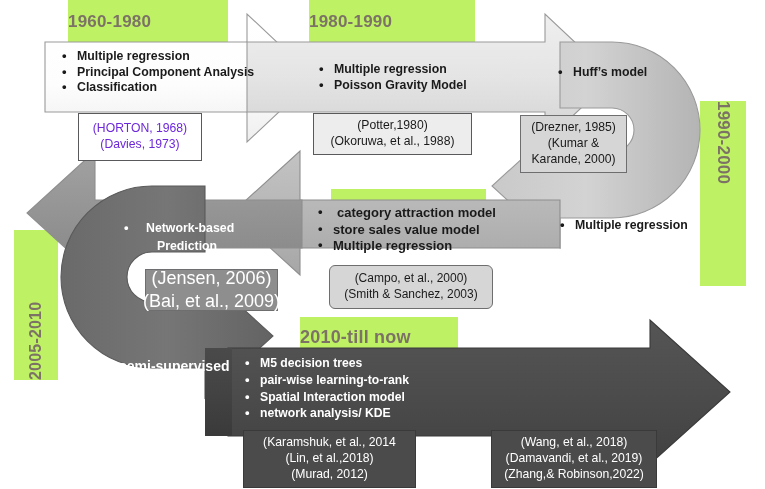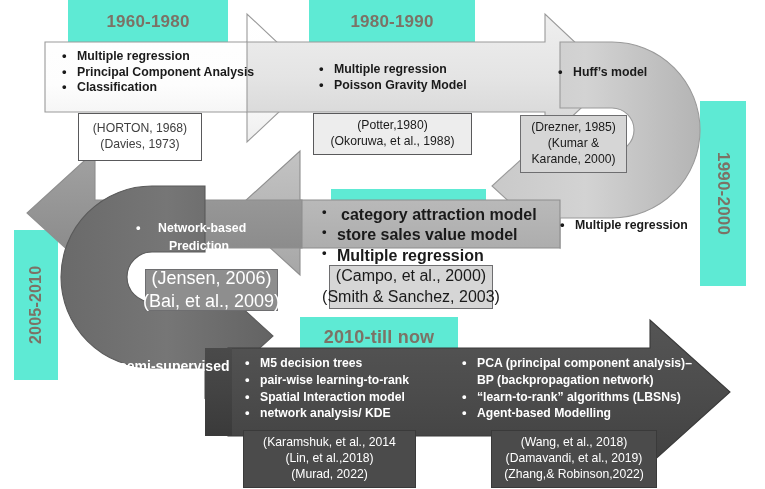--- a/index.html
+++ b/index.html
@@ -19,26 +19,25 @@
   }
   svg.layer {
     position: absolute;
     left: 0;
     top: 0;
     width: 765px;
     height: 489px;
   }
   .yearbox {
     position: absolute;
-    background: #5eead4;
+    background: #bef264;
     color: #7C7266;
     font-weight: bold;
     display: flex;
     align-items: center;
-    justify-content: center;
     letter-spacing: 0.2px;
   }
   .yearbox.vert-right {
     writing-mode: vertical-rl;
     text-orientation: mixed;
   }
   .yearbox.vert-left {
     writing-mode: vertical-rl;
     transform: rotate(180deg);
   }
@@ -74,21 +73,21 @@
     line-height: 1.3;
     box-sizing: border-box;
     display: flex;
     flex-direction: column;
     justify-content: center;
     align-items: center;
   }
   .cit-white {
     background: #ffffff;
     border: 1px solid #59595B;
-    color: #404040;
+    color: #6d28d9;
   }
   .cit-lgray {
     background: #EDEDED;
     border: 1px solid #59595B;
     color: #1a1a1a;
   }
   .cit-mgray {
     background: #D6D6D6;
     border: 1px solid #6E6E70;
     color: #1a1a1a;
@@ -230,31 +229,31 @@
       <li><span>Huff’s model</span></li>
     </ul>
   </div>
 
   <div class="bullets dark-txt" style="left:558px; top:218px; font-size:12.3px;">
     <ul>
       <li><span>Multiple regression</span></li>
     </ul>
   </div>
 
-  <div class="bullets dark-txt" style="left:320px; top:205px; font-size:16px;">
+  <div class="bullets dark-txt" style="left:304px; top:205px; font-size:13px;padding-left:12px;">
     <ul>
       <li><span style="padding-left:4px;">category attraction model</span></li>
       <li><span>store sales value model</span></li>
       <li><span>Multiple regression</span></li>
     </ul>
   </div>
 
   <div class="bullets light-txt" style="left:122px; top:220px; font-size:12.3px; line-height:1.45;">
     <ul>
-      <li style="padding-left:24px;margin-left:12px;">
+      <li style="padding-left:24px;">
         <span class="nb">Network-based</span>
         <span class="nb" style="margin-left:-24px;padding-left:35px;">Prediction</span>
       </li>
     </ul>
   </div>
 
   <div class="bullets light-txt" style="left:95px; top:356px; font-size:14px; line-height:1.45;">
     <ul>
       <li style="padding-left:24px;">
         <span class="nb">semi-supervised</span>
@@ -265,61 +264,51 @@
 
   <div class="bullets light-txt" style="left:243px; top:355px; font-size:12.2px; line-height:1.38;">
     <ul>
       <li><span>M5 decision trees</span></li>
       <li><span>pair-wise learning-to-rank</span></li>
       <li><span>Spatial Interaction model</span></li>
       <li><span>network analysis/ KDE</span></li>
     </ul>
   </div>
 
-  <div class="bullets light-txt" style="left:460px; top:355px; font-size:12.2px; line-height:1.38;">
-    <ul>
-      <li>
-        <span class="nb">PCA (principal component analysis)–</span>
-        <span class="nb">BP (backpropagation network)</span>
-      </li>
-      <li><span>“learn-to-rank” algorithms (LBSNs)</span></li>
-      <li><span>Agent-based Modelling</span></li>
-    </ul>
-  </div>
 
   <div class="citbox cit-white" style="left:78px; top:113px; width:124px; height:48px; font-size:12.2px;">
     <span class="citline">(HORTON, 1968)</span>
     <span class="citline">(Davies, 1973)</span>
   </div>
 
   <div class="citbox cit-lgray" style="left:313px; top:113px; width:159px; height:42px; font-size:12.2px;">
     <span class="citline">(Potter,1980)</span>
     <span class="citline">(Okoruwa, et al., 1988)</span>
   </div>
 
   <div class="citbox cit-mgray" style="left:520px; top:115px; width:107px; height:58px; font-size:12.2px;">
     <span class="citline">(Drezner, 1985)</span>
     <span class="citline">(Kumar &amp;</span>
     <span class="citline">Karande, 2000)</span>
   </div>
 
-  <div class="citbox cit-mgray" style="left:329px; top:265px; width:164px; height:44px; font-size:16px;">
+  <div class="citbox cit-mgray" style="left:329px; top:265px; width:164px; height:44px; font-size:12px;border-radius:6px;">
     <span class="citline">(Campo, et al., 2000)</span>
     <span class="citline">(Smith &amp; Sanchez, 2003)</span>
   </div>
 
   <div class="citbox cit-gray-wt" style="left:145px; top:269px; width:133px; height:42px; font-size:18px;">
     <span class="citline">(Jensen, 2006)</span>
     <span class="citline">(Bai, et al., 2009)</span>
   </div>
 
   <div class="citbox cit-dark" style="left:243px; top:430px; width:173px; height:58px; font-size:12.2px;">
     <span class="citline">(Karamshuk, et al., 2014</span>
     <span class="citline">(Lin, et al.,2018)</span>
-    <span class="citline">(Murad, 2022)</span>
+    <span class="citline">(Murad, 2012)</span>
   </div>
 
   <div class="citbox cit-dark" style="left:491px; top:430px; width:166px; height:58px; font-size:12.2px;">
     <span class="citline">(Wang, et al., 2018)</span>
     <span class="citline">(Damavandi,  et al., 2019)</span>
     <span class="citline">(Zhang,&amp; Robinson,2022)</span>
   </div>
 
 </div>
 

